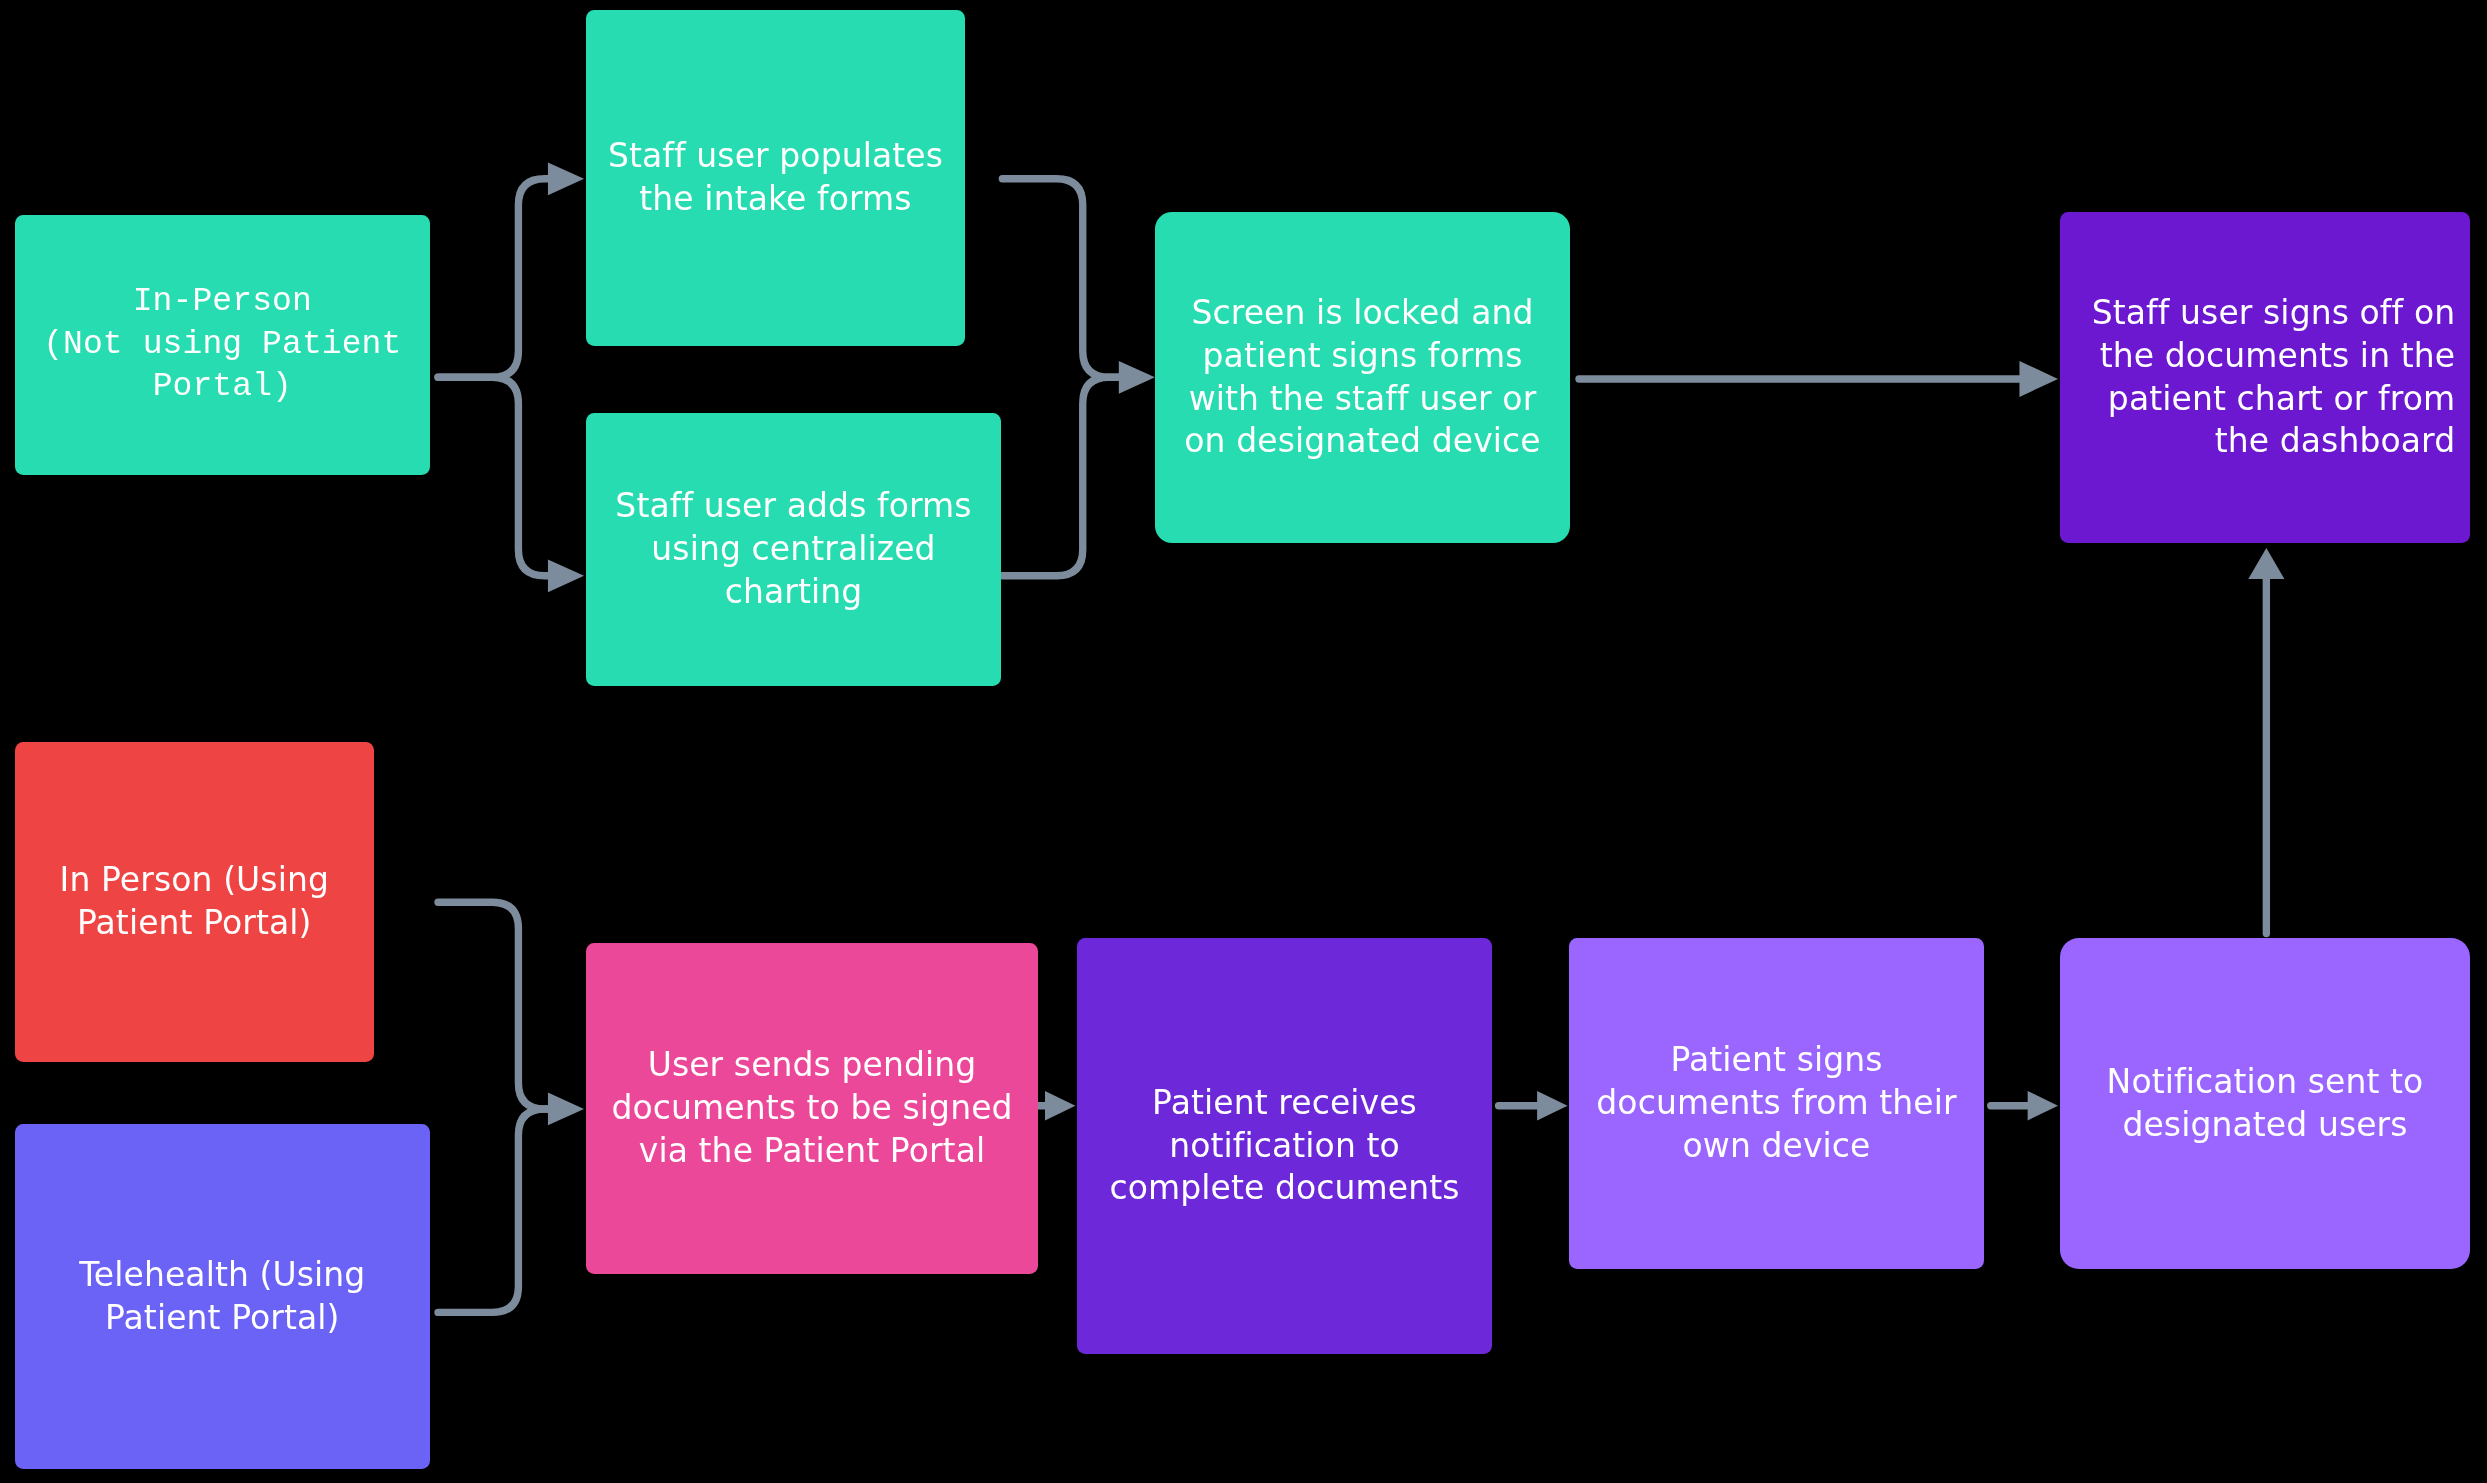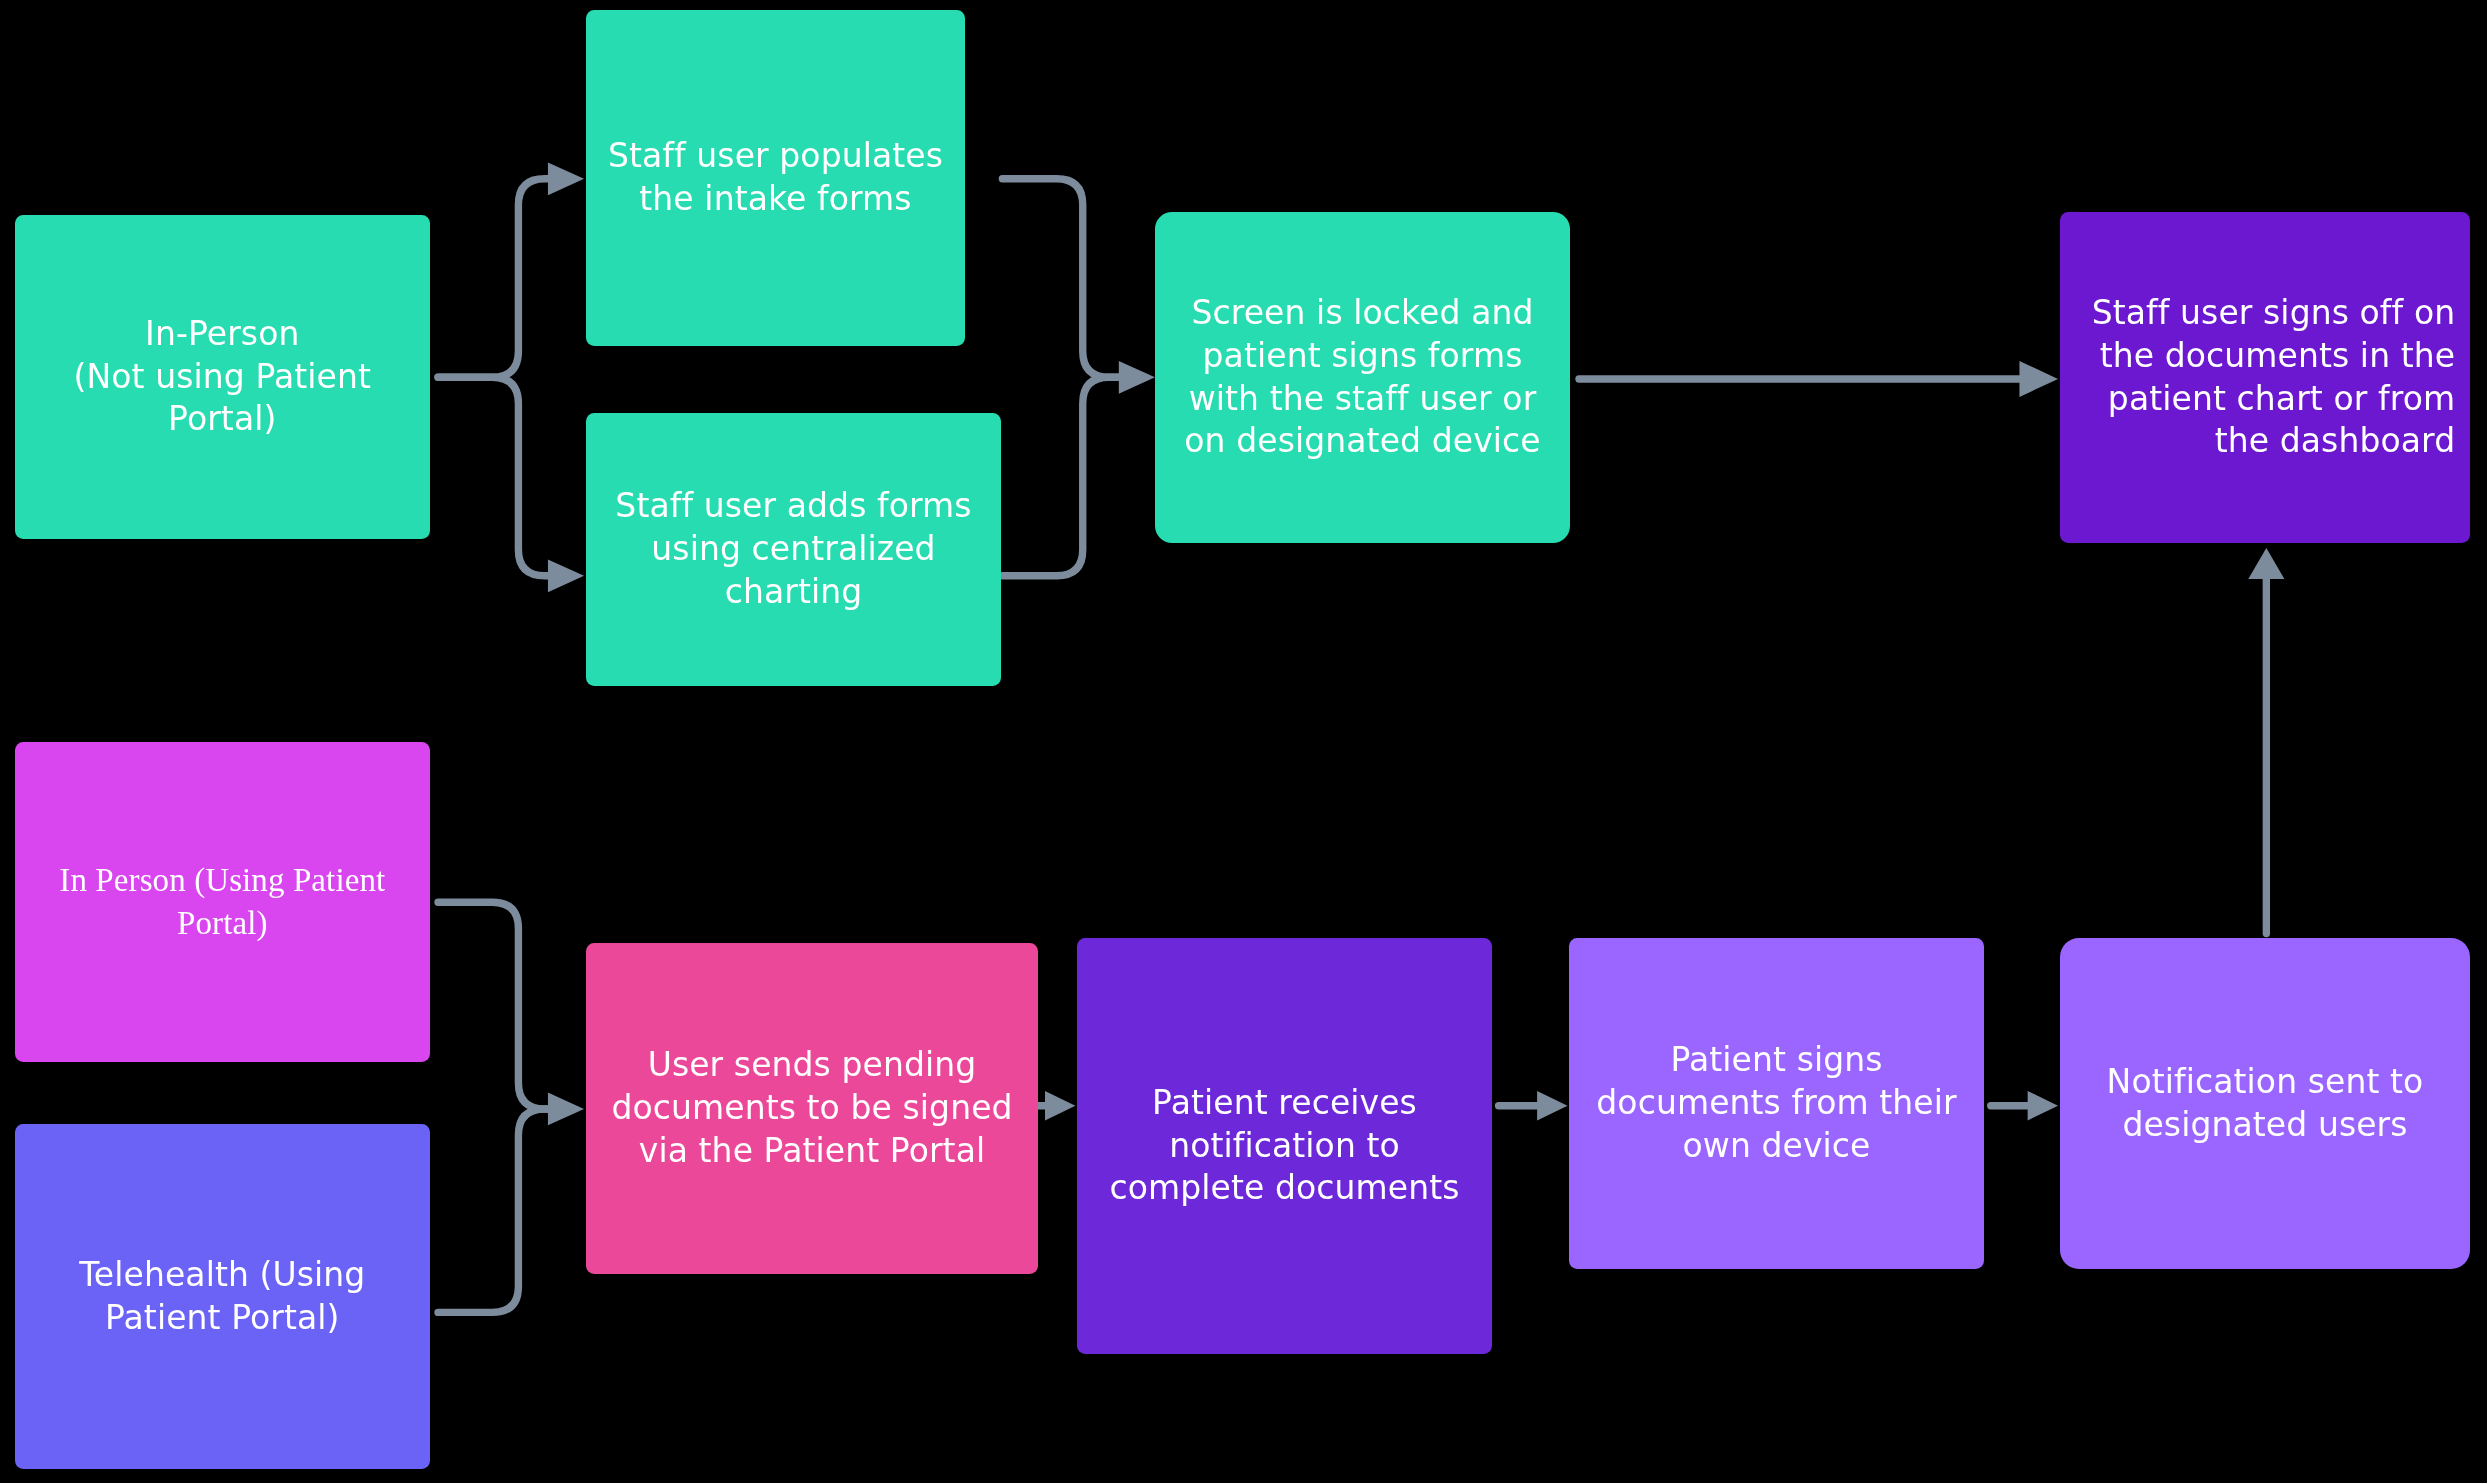--- a/index.html
+++ b/index.html
@@ -102,42 +102,42 @@
       <polygon class="wire-head" points="2472,1330 2509,1348 2472,1366"></polygon>
     </g>
 
     <g>
       <path class="wire" d="M 2763 1138 L 2763 700"></path>
       <polygon class="wire-head" points="2741,706 2763,668 2785,706"></polygon>
     </g>
 
   </svg>
 
-  <div class="node" style="left:14.8px; top:215px; width:415px; height:324px; background:#27DCB0; font-size:33px;">
+  <div class="node" style="left:14.8px; top:215px; width:415px; height:260px; background:#27DCB0; font-size:33px;font-family:Liberation Mono, monospace;">
     <span>In-Person
 (Not using Patient Portal)</span>
   </div>
 
   <div class="node" style="left:586px; top:9.8px; width:379px; height:336px; background:#27DCB0; font-size:33px;">
     <span>Staff user populates the intake forms</span>
   </div>
 
   <div class="node" style="left:586px; top:413px; width:415px; height:273px; background:#27DCB0; font-size:33px;">
     <span>Staff user adds forms using centralized charting</span>
   </div>
 
   <div class="node" style="left:1155px; top:212px; width:415px; height:331px; background:#27DCB0; font-size:33px;border-radius:17px;">
     <span>Screen is locked and patient signs forms with the staff user or on designated device</span>
   </div>
 
   <div class="node" style="left:2060px; top:212px; width:410px; height:331px; background:#6C18D0; font-size:33px;text-align:right;">
     <span>Staff user signs off on the documents in the patient chart or from the dashboard</span>
   </div>
 
-  <div class="node" style="left:14.8px; top:742px; width:415px; height:320px; background:#d946ef; font-size:33px;font-family:Liberation Serif, serif;">
+  <div class="node" style="left:14.8px; top:742px; width:359px; height:320px; background:#ef4444; font-size:33px;">
     <span>In Person (Using Patient Portal)</span>
   </div>
 
   <div class="node" style="left:14.8px; top:1124px; width:415px; height:345px; background:#6B63F5; font-size:33px;">
     <span>Telehealth (Using Patient Portal)</span>
   </div>
 
   <div class="node" style="left:586px; top:943px; width:452px; height:331px; background:#ec4899; font-size:33px;">
     <span>User sends pending documents to be signed via the Patient Portal</span>
   </div>

